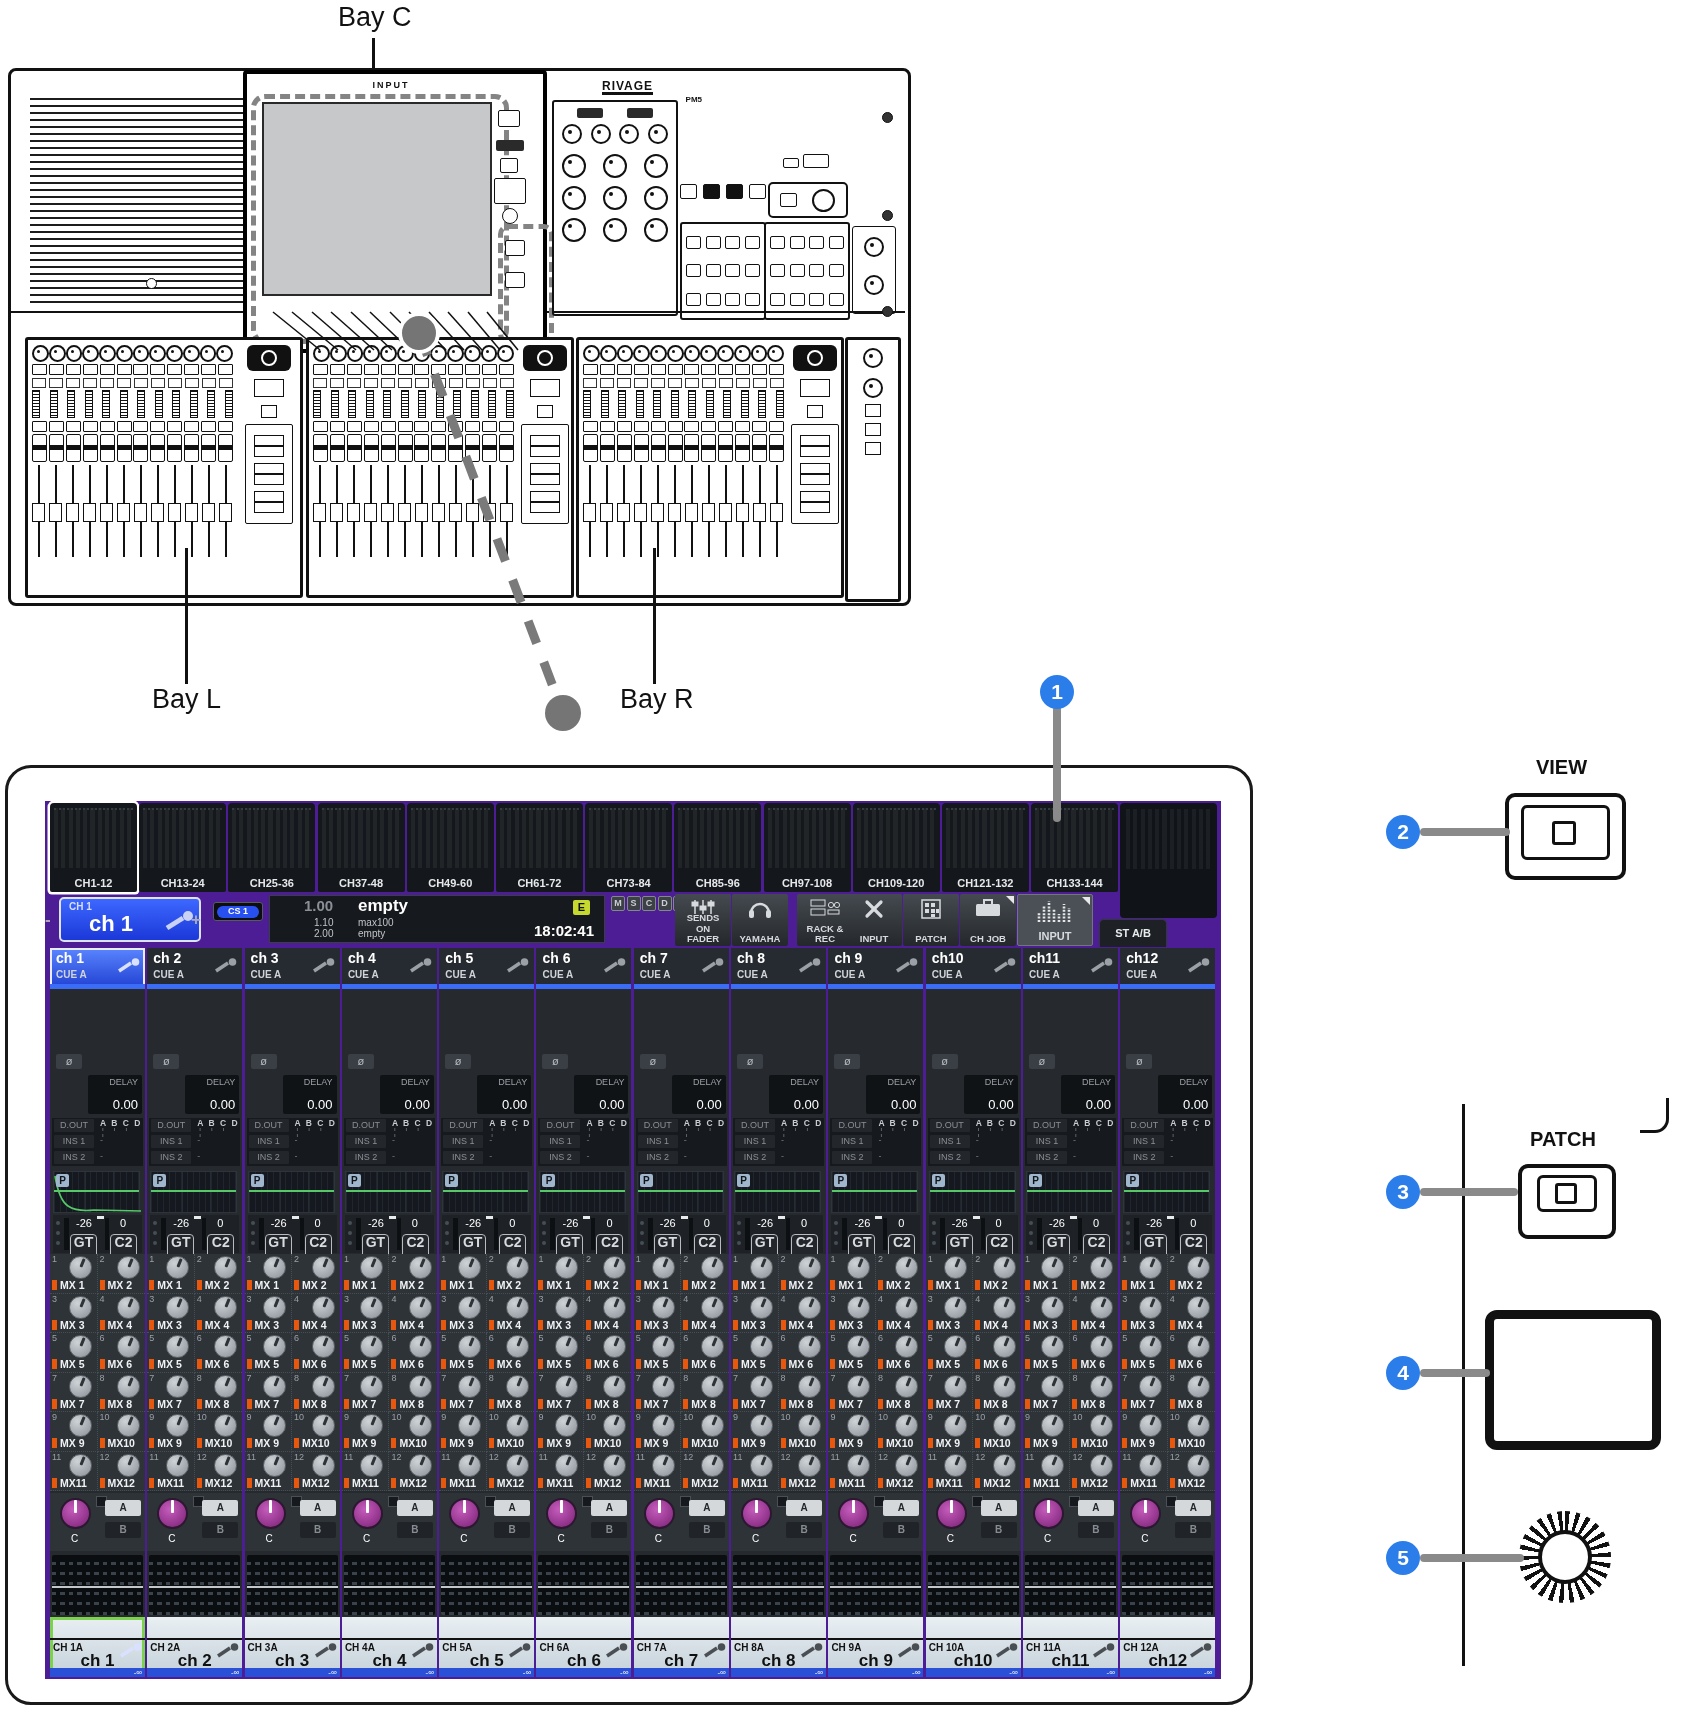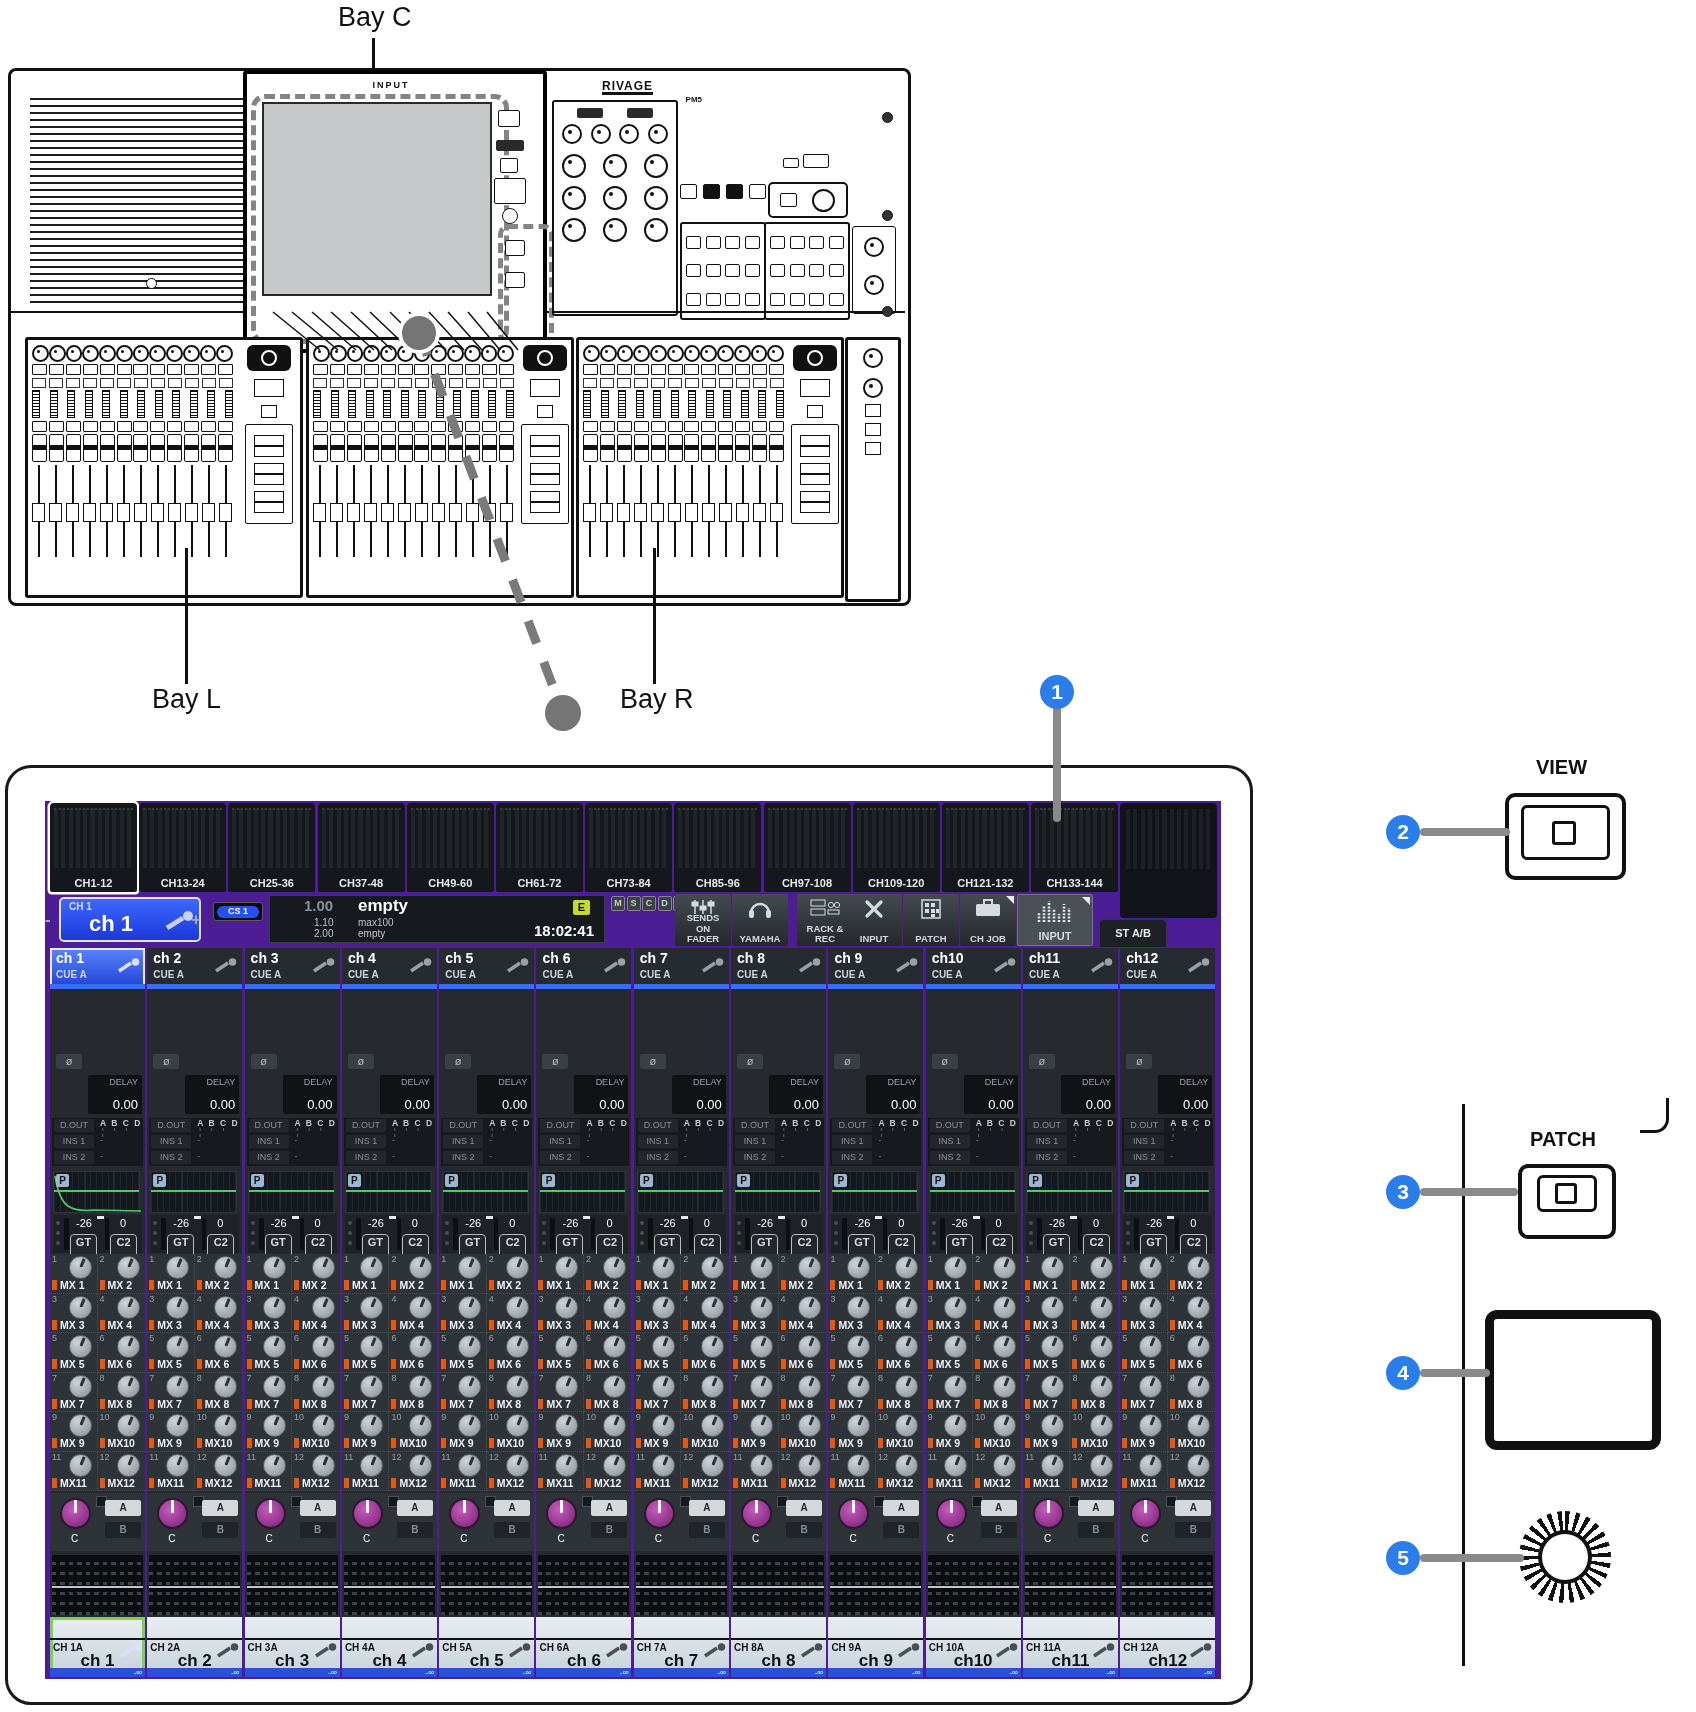--- a/index.html
+++ b/index.html
@@ -134,21 +134,21 @@
       repeating-linear-gradient(90deg,#20262e 0 1px,transparent 1px 6px)}
   .eq::after{content:"";position:absolute;left:0;right:0;top:45%;height:1.5px;background:#55c868}
   .pbdg{position:absolute;left:2px;top:2px;width:13px;height:13px;background:#9fb6cc;border-radius:2px;color:#10141a;font-size:10px;font-weight:bold;text-align:center;line-height:13px;z-index:2}
   .eqcurve{position:absolute;left:0;top:0;display:none}
   .strip.selected .eqcurve{display:block}
   .dyn{position:absolute;left:3px;top:267px;width:89px;height:38px;background:#1e2227}
   .ddots{position:absolute;left:3px;top:6px;width:4px;height:4px;border-radius:50%;background:#454d55;box-shadow:0 10px 0 #454d55,0 20px 0 #454d55}
   .dmet{position:absolute;top:3px;width:5px;height:32px;background:#0d1013}
   .tick{position:absolute;left:44px;top:1px;width:7px;height:3px;background:#e8eaec}
   .dval{position:absolute;top:2px;width:30px;text-align:center;font-size:11px;color:#fff}
-  .dbdg{position:absolute;top:19px;width:27px;height:25px;border:1.5px solid #b8bcc0;border-radius:4px;background:#23272c;color:#d8dcde;font-size:11px;font-weight:bold;text-align:center;line-height:14px;box-sizing:border-box}
+  .dbdg{position:absolute;top:19px;width:27px;height:25px;border:1.5px solid #b8bcc0;border-radius:4px;background:#23272c;color:#d8dcde;font-size:14px;font-weight:bold;text-align:center;line-height:14px;box-sizing:border-box}
   .mxg{position:absolute;left:0;top:306px;right:0;height:237px;display:grid;grid-template-columns:1fr 1fr;grid-auto-rows:39.5px;background:#2e3338}
   .mxc{position:relative;border-bottom:1px dotted #454d55}
   .mxc:nth-child(odd){border-right:1px dotted #454d55}
   .mxn{position:absolute;left:2px;top:0;font-size:9px;color:#9aa0a6}
   .knob{position:absolute;right:5px;top:2px;width:23px;height:23px;border-radius:50%;background:radial-gradient(circle at 35% 30%,#ced3d7,#9aa0a6 75%);border:1px solid #60666c;box-sizing:border-box}
   .knob::after{content:"";position:absolute;left:calc(50% - 1.5px);top:1px;width:3px;height:9px;background:#2e3338;transform:rotate(22deg);transform-origin:50% 10px;border-radius:1px}
   .mxl{position:absolute;left:2px;bottom:2px;height:11px;display:flex;align-items:center}
   .oled{width:5px;height:10px;background:#e8570e;margin-right:3px}
   .mxl b{font-size:10.5px;font-weight:bold;color:#f0f2f4}
   .pan{position:absolute;left:0;top:545px;right:0;height:58px;background:#2e3338}

